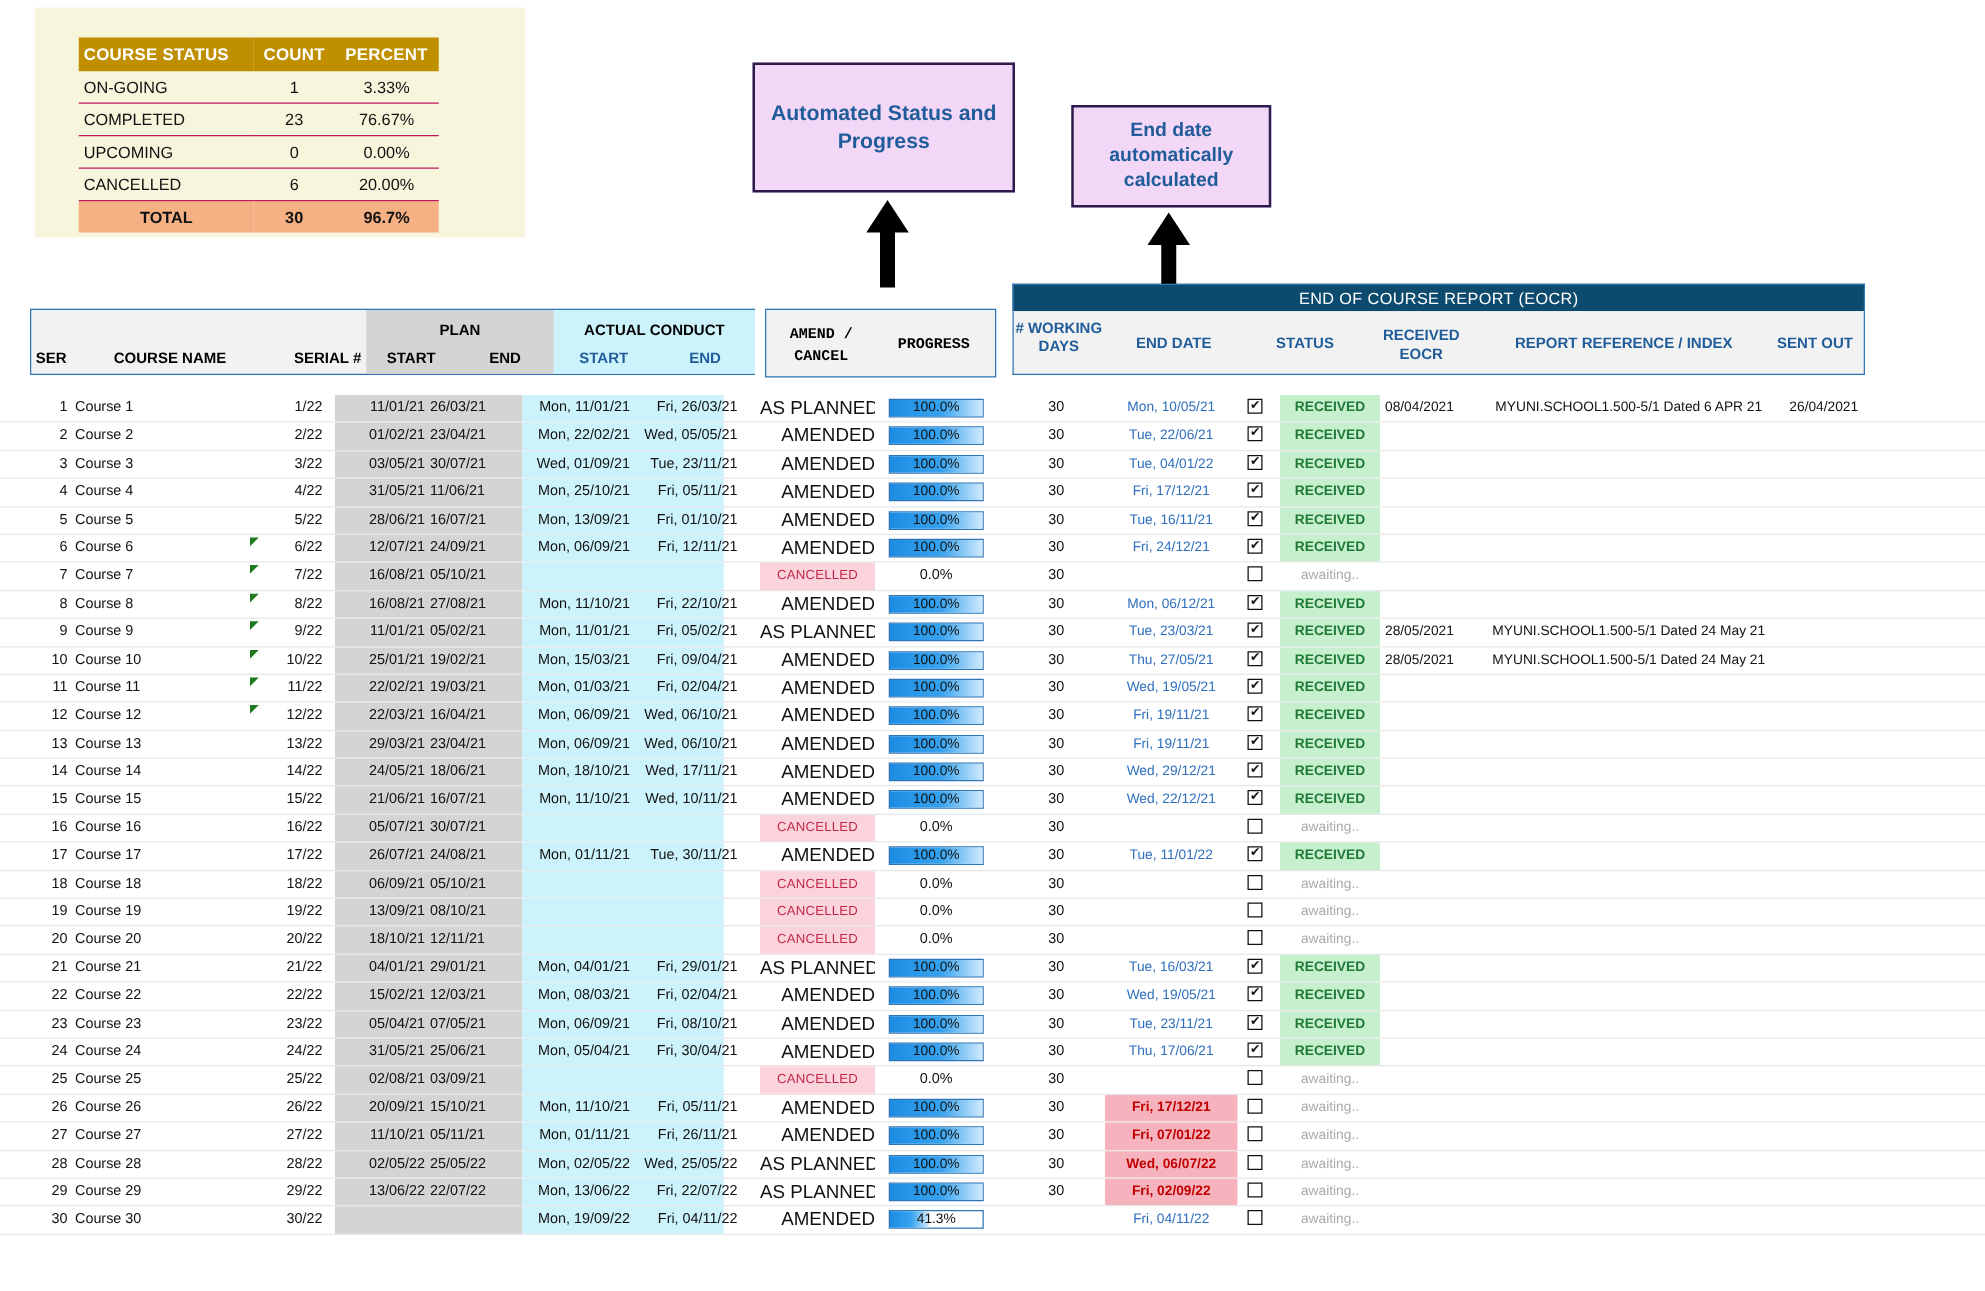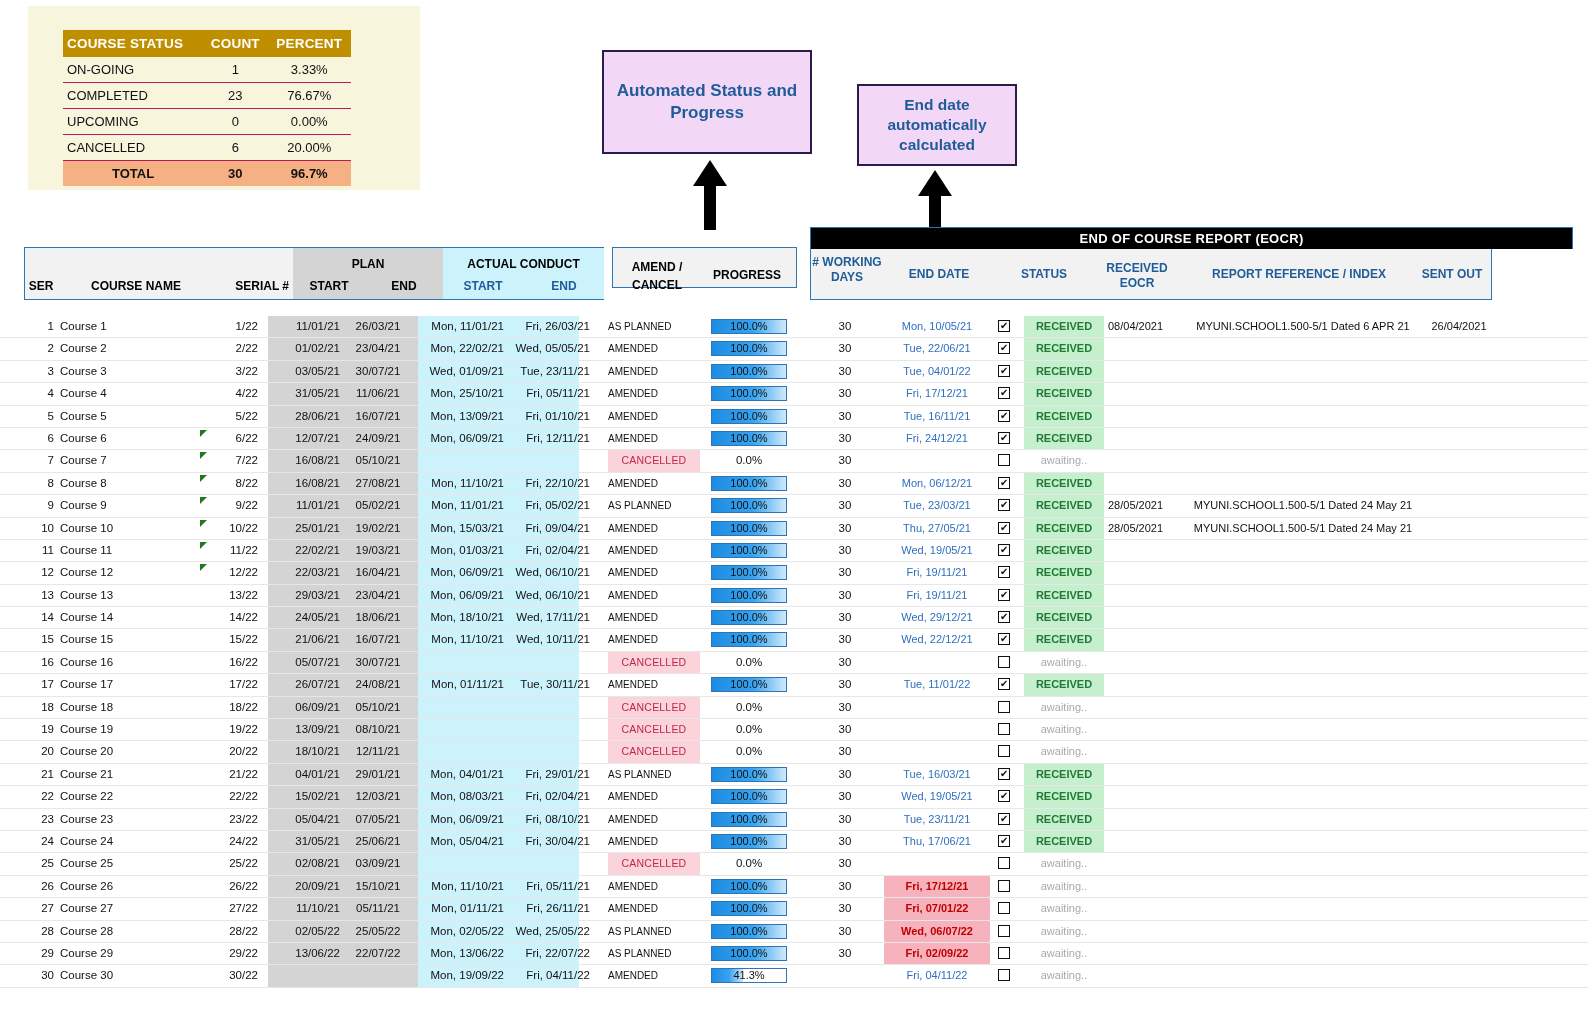--- a/index.html
+++ b/index.html
@@ -69,25 +69,25 @@
   #arrow-enddate .shaft{left:14px; top:24px; width:12px; height:34px;}
 
   
   .hdr-box{
     position:absolute;
     border:1.5px solid #2e75b6;
     background:#f2f2f2;
     box-sizing:border-box;
   }
   #hdr-main{left:24px; top:247px; width:580px; height:53px;}
-  #hdr-amend{left:612px; top:247px; width:185px; height:41px;}
+  #hdr-amend{left:612px; top:247px; width:185px; height:55px;font-family:Liberation Mono, monospace;}
 
   #eocr-title{
-    position:absolute; left:810px; top:227px; width:763px; height:22px;
-    background:#000000; color:#fff; font-size:13px; font-weight:bold;
+    position:absolute; left:810px; top:227px; width:682px; height:22px;
+    background:#0c4a6e; color:#fff; font-size:13px; font-weight:normal;
     display:flex; align-items:center; justify-content:center;
     letter-spacing:.3px; box-sizing:border-box;
     border:1.5px solid #2e75b6; border-bottom:none;
   }
   #hdr-eocr{
     position:absolute; left:810px; top:249px; width:682px; height:51px;
     background:#f2f2f2; border:1.5px solid #2e75b6; border-top:none;
     box-sizing:border-box;
   }
 
@@ -128,24 +128,24 @@
   .band-actual{
     position:absolute; left:418px; top:0; width:161px; height:21.4px;
     background:#ccf2fb;
   }
 
   
   .col-ser     {left:24px;  width:30px;  text-align:right;}
   .col-name    {left:60px;  width:150px; text-align:left;}
   .col-serial  {left:196px; width:62px;  text-align:right;}
   .col-pstart  {left:272px; width:68px;  text-align:right;}
-  .col-pend    {left:344px; width:68px;  text-align:center;}
+  .col-pend    {left:344px; width:68px;  text-align:left;}
   .col-astart  {left:422px; width:82px;  text-align:right;}
   .col-aend    {left:508px; width:82px;  text-align:right;}
-  .col-amend   {left:608px; width:92px;  text-align:left; font-size:10px;}
+  .col-amend   {left:608px; width:92px;  text-align:right; font-size:15px;}
   .col-prog    {left:706px; width:86px;  text-align:center;}
   .col-days    {left:812px; width:66px;  text-align:center;}
   .col-enddate {left:884px; width:106px; text-align:center; font-size:11px;}
   .col-chk     {left:990px; width:28px;  text-align:center;}
   .col-status  {left:1024px;width:80px;  text-align:center; font-size:11px;}
   .col-recvd   {left:1108px;width:80px;  text-align:left; font-size:11px;}
   .col-ref     {left:1190px;width:226px; text-align:center; font-size:11px;}
   .col-sent    {left:1418px;width:82px;  text-align:center; font-size:11px;}
 
   .c-actual{color:#111;}

